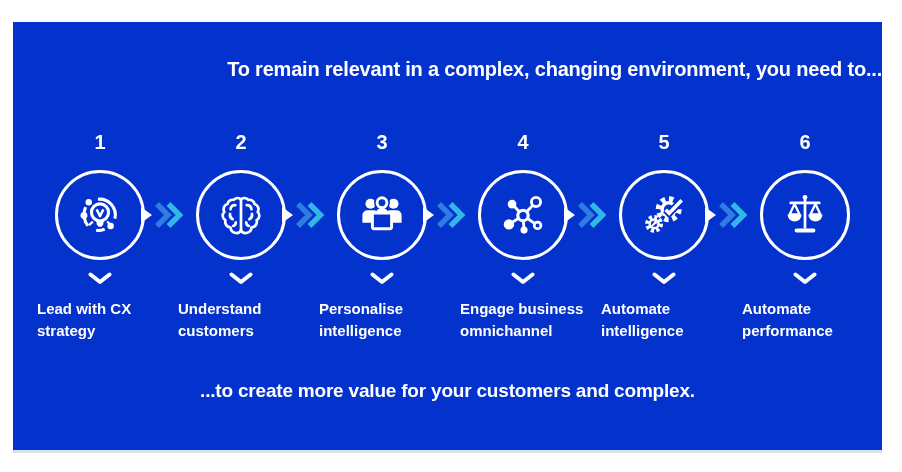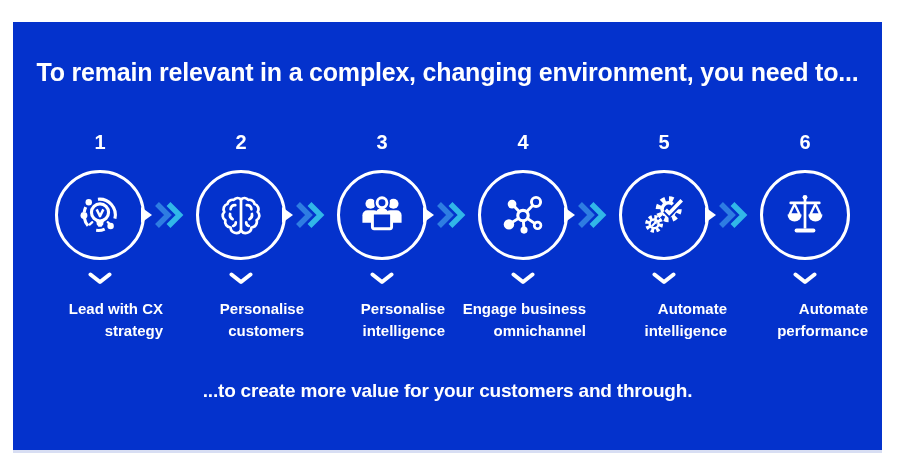--- a/index.html
+++ b/index.html
@@ -8,41 +8,41 @@
     width:902px; height:472px; position:relative; overflow:hidden;
     background:#ffffff;
     font-family:"Liberation Sans","DejaVu Sans",sans-serif;
   }
   .board {
     position:absolute; left:13px; top:22px; width:869px; height:428px;
     background:var(--bg,#0432cc);
     box-shadow:0 3px 0 rgba(190,200,235,.6);
   }
   .title {
-    position:absolute; top:36px; left:0; right:0; text-align:center;
-    color:var(--text,#fff); font-size:25px; font-weight:bold; letter-spacing:-0.2px;
+    position:absolute; top:36px; left:0; right:0; text-align:right;
+    color:var(--text,#fff); font-size:20px; font-weight:bold; letter-spacing:-0.2px;
   }
   .steps {
     position:absolute; top:108px; left:10px; right:0;
     display:flex; justify-content:center;
   }
   .step { width:141px; display:flex; flex-direction:column; align-items:center; }
   .num { font-size:20px; font-weight:bold; color:var(--text,#fff); height:24px; line-height:24px; }
   .cwrap { position:relative; margin-top:16px; width:90px; height:90px; }
   .circle {
     width:90px; height:90px; border:3px solid #fff; border-radius:50%;
     display:flex; align-items:center; justify-content:center;
   }
   .arrow { position:absolute; left:86px; top:50%; transform:translateY(-50%); }
   .a1 { stroke:var(--arrow-blue,#2e7de2); stroke-width:5.5; fill:none; }
   .a2 { stroke:var(--arrow-cyan,#31b7e8); stroke-width:5.5; fill:none; }
   .vdown { margin-top:12px; }
   .label {
     margin-top:13px; font-size:15px; font-weight:bold; color:var(--text,#fff);
-    text-align:right; line-height:1.45; max-width:126px;
+    text-align:left; line-height:1.45; max-width:126px;
   }
   .footer {
     position:absolute; top:358px; left:0; right:0; text-align:center;
     color:var(--text,#fff); font-size:19px; font-weight:bold; letter-spacing:-0.2px;
   }
 </style>
 </head>
 <body>
 
 <div class="board">
@@ -99,21 +99,21 @@
         </div>
         <svg class="arrow" width="46" height="32" viewBox="0 0 46 32">
           <polygon points="0,8 11,16 0,24" fill="#fff"></polygon>
           <path class="a1" d="M16,5 L27,16 L16,27"></path>
           <path class="a2" d="M27.5,5 L38.5,16 L27.5,27"></path>
         </svg>
       </div>
       <svg class="vdown" width="24" height="13" viewBox="0 0 24 13">
         <path d="M2.5,2.5 L12,10 L21.5,2.5" fill="none" stroke="#fff" stroke-width="4" stroke-linecap="round" stroke-linejoin="round"></path>
       </svg>
-      <div class="label">Personalise customers</div>
+      <div class="label">Understand customers</div>
     </div>
 
     <div class="step">
       <div class="num">3</div>
       <div class="cwrap">
         <div class="circle">
           <svg width="50" height="50" viewBox="0 0 48 48">
             <circle cx="13" cy="13.2" r="4.9" fill="#fff"></circle>
             <circle cx="35" cy="13.2" r="4.9" fill="#fff"></circle>
             <path d="M5.2,31.5 v-7.2 a4.8,4.8 0 0 1 4.8,-4.8 h6 a4.8,4.8 0 0 1 4.8,4.8 v7.2 z" fill="#fff"></path>
@@ -210,15 +210,15 @@
         </div>
       </div>
       <svg class="vdown" width="24" height="13" viewBox="0 0 24 13">
         <path d="M2.5,2.5 L12,10 L21.5,2.5" fill="none" stroke="#fff" stroke-width="4" stroke-linecap="round" stroke-linejoin="round"></path>
       </svg>
       <div class="label">Automate performance</div>
     </div>
 
   </div>
 
-  <div class="footer">...to create more value for your customers and through.</div>
+  <div class="footer">...to create more value for your customers and complex.</div>
 
 </div>
 
 </body></html>

